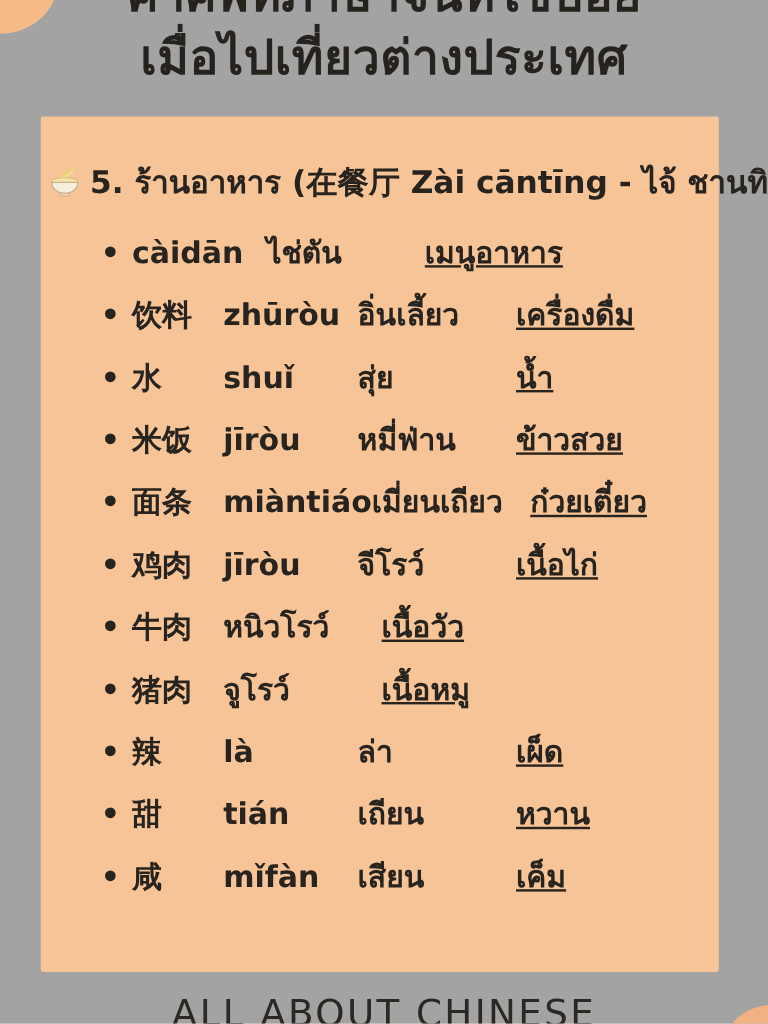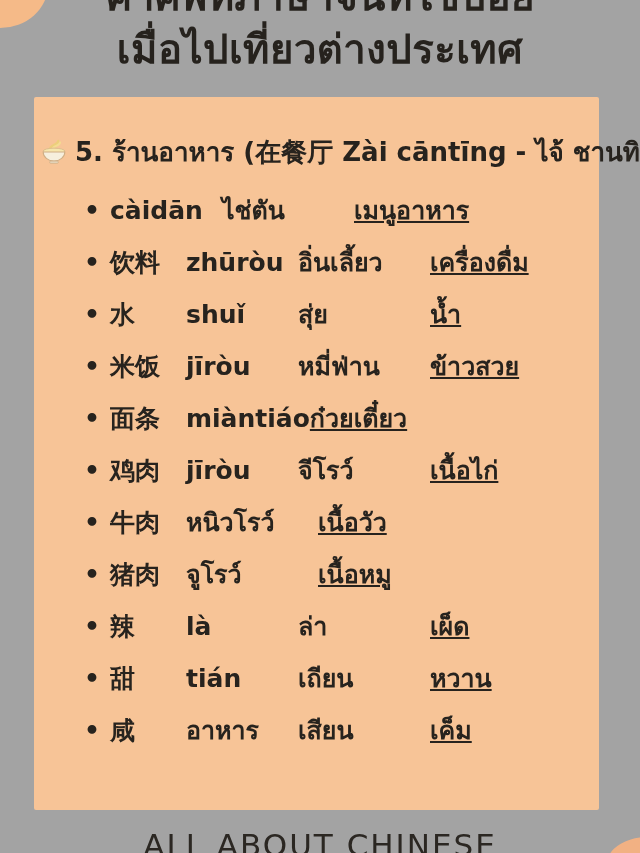--- a/index.html
+++ b/index.html
@@ -104,20 +104,21 @@
     <span class="hanzi">米饭</span>
     <span class="pinyin">jīròu</span>
     <span class="pron">หมี่ฟ่าน</span>
     <span class="meaning">ข้าวสวย</span>
   </li>
 
   <li class="vocab-row">
     <span class="bullet">•</span>
     <span class="hanzi">面条</span>
     <span class="pinyin">miàntiáo</span>
+    <span class="pron">เมี่ยนเถียว</span>
     <span class="meaning">ก๋วยเตี๋ยว</span>
   </li>
 
   <li class="vocab-row">
     <span class="bullet">•</span>
     <span class="hanzi">鸡肉</span>
     <span class="pinyin">jīròu</span>
     <span class="pron">จีโรว์</span>
     <span class="meaning">เนื้อไก่</span>
   </li>
@@ -148,21 +149,21 @@
     <span class="bullet">•</span>
     <span class="hanzi">甜</span>
     <span class="pinyin">tián</span>
     <span class="pron">เถียน</span>
     <span class="meaning">หวาน</span>
   </li>
 
   <li class="vocab-row">
     <span class="bullet">•</span>
     <span class="hanzi">咸</span>
-    <span class="pinyin">อาหาร</span>
+    <span class="pinyin">mǐfàn</span>
     <span class="pron">เสียน</span>
     <span class="meaning">เค็ม</span>
   </li>
 </ul>
   </section>
 
   <footer class="footer">ALL ABOUT CHINESE</footer>
 
 </div>
 

